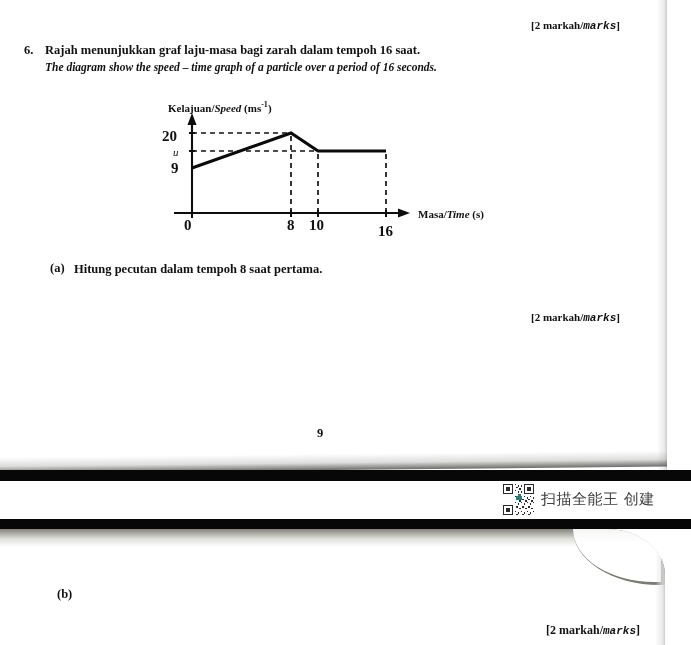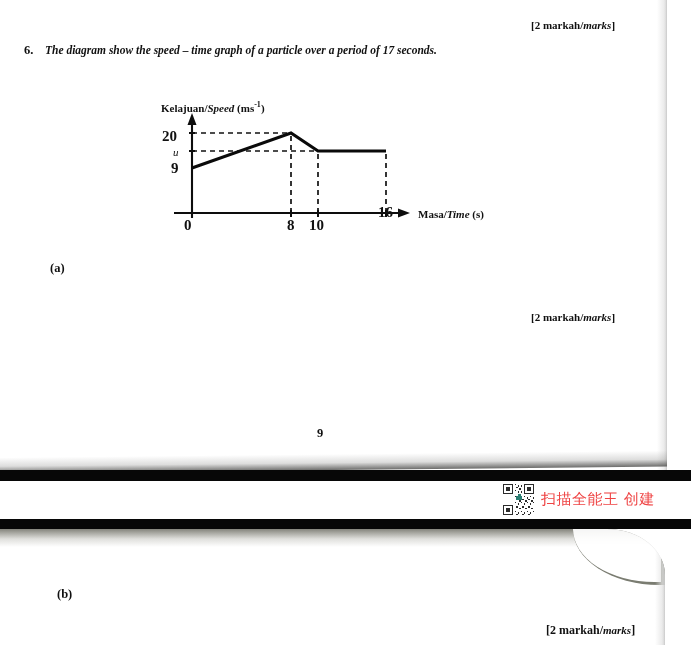--- a/index.html
+++ b/index.html
@@ -85,21 +85,21 @@
     width: 31px;
     height: 31px;
     position: relative;
     background: #ffffff;
     image-rendering: pixelated;
   }
   .qr svg { display: block; }
   .wm-text {
     font-family: "DejaVu Sans", sans-serif;
     font-size: 15px;
-    color: #ef4444;
+    color: #404040;
     letter-spacing: 0.5px;
     white-space: nowrap;
   }
 
   
   #page-bottom {
     left: 0;
     top: 529px;
     width: 665px;
     height: 116px;
@@ -138,21 +138,21 @@
     border-bottom-left-radius: 86px 56px;
   }
 
   
   .marks {
     position: absolute;
     font-size: 11px;
     font-weight: bold;
     white-space: nowrap;
   }
-  .marks .it { font-style: italic; }
+  .marks .it { font-style: italic; font-family: Liberation Mono, monospace; }
 
   #marks-top { left: 531px; top: 19px; }
   #marks-a   { left: 531px; top: 311px; }
   #marks-b   { left: 546px; top: 623px; font-size: 12px; }
   #marks-b .it { font-size: 11px; }
 
   .q-number {
     position: absolute;
     left: 24px;
     top: 43px;
@@ -220,21 +220,21 @@
     width: 340px;
     height: 138px;
   }
   #graph svg { display: block; }
   .axis-cap {
     position: absolute;
     font-weight: bold;
     white-space: nowrap;
   }
   #ylabel {
-    left: 13px;
+    left: 20px;
     top: 0px;
     font-size: 11px;
   }
   #ylabel .it { font-style: italic; }
   #xlabel {
     left: 270px;
     top: 108px;
     font-size: 11px;
   }
   #xlabel .it { font-style: italic; }
@@ -250,39 +250,40 @@
 <body>
 
 <div class="scan-page" id="page-top">
 
   <div class="paper-edge-right"></div>
 
   <div class="marks" id="marks-top"><span>[2 markah/</span><span class="it">marks</span><span>]</span></div>
 
   <div class="q-number">6.</div>
   <div class="q-body">
-    <div class="line-en">The diagram show the speed – time graph of a particle over a period of 17 seconds.</div>
+    <div class="line-my">Rajah menunjukkan graf laju-masa bagi zarah dalam tempoh 16 saat.</div>
+    <div class="line-en">The diagram show the speed – time graph of a particle over a period of 16 seconds.</div>
   </div>
 
   <div id="graph">
 
     <div class="axis-cap" id="ylabel"><span>Kelajuan/</span><span class="it">Speed</span>
       <span>(ms</span><sup style="font-size:8px">-1</sup><span>)</span></div>
 
     <div class="axis-cap" id="xlabel"><span>Masa/</span><span class="it">Time</span>
       <span>(s)</span></div>
 
     <div class="tick-text" style="left:14px; top:28px;">20</div>
     <div class="tick-text italic" style="left:25px; top:46px;">u</div>
     <div class="tick-text" style="left:23px; top:60px;">9</div>
 
     <div class="tick-text" style="left:36px; top:117px;">0</div>
     <div class="tick-text" style="left:139px; top:117px;">8</div>
     <div class="tick-text" style="left:161px; top:117px;">10</div>
-    <div class="tick-text" style="left:230px; top:104px;">16</div>
+    <div class="tick-text" style="left:230px; top:123px;">16</div>
 
     <svg width="340" height="138" viewBox="0 0 340 138">
 
       <g stroke="#0d0d0d" stroke-width="2.1" fill="#0d0d0d">
         <line x1="44" y1="118" x2="44" y2="22"></line>
       </g>
       <polygon points="44,13 39.5,25 48.5,25" fill="#0d0d0d"></polygon>
 
       <g stroke="#0d0d0d" stroke-width="2" fill="#0d0d0d">
         <line x1="26" y1="113" x2="252" y2="113"></line>
@@ -304,20 +305,21 @@
         <line x1="170" y1="110" x2="170" y2="117"></line>
         <line x1="238" y1="110" x2="238" y2="117"></line>
       </g>
 
       <polyline points="44,68 143,33 170,51 238,51" fill="none" stroke="#0a0a0a" stroke-width="3.1" stroke-linejoin="miter" stroke-linecap="butt"></polyline>
     </svg>
   </div>
 
   <div id="part-a">
     <span class="label">(a)</span>
+    <div class="line-my txt">Hitung pecutan dalam tempoh 8 saat pertama.</div>
   </div>
 
   <div class="marks" id="marks-a"><span>[2 markah/</span><span class="it">marks</span><span>]</span></div>
 
   <div id="page-num">9</div>
 
   <div class="page-bottom-grime skew"></div>
 </div>
 
 <div class="gutter-band" id="gutter-1"></div>

